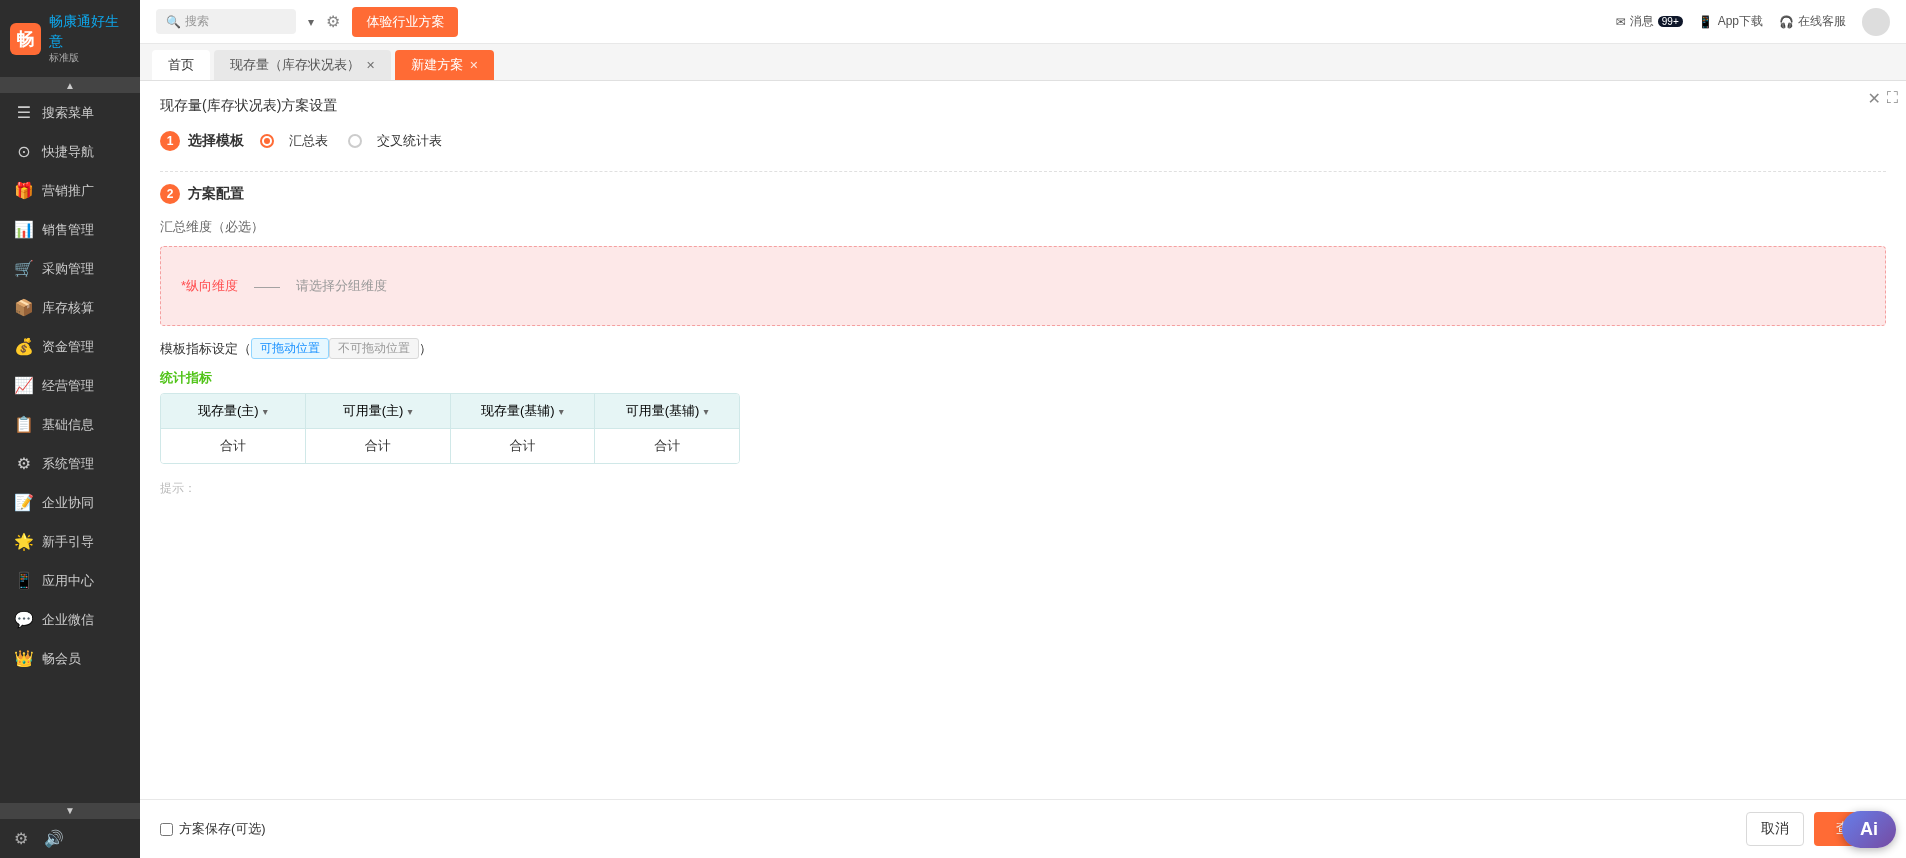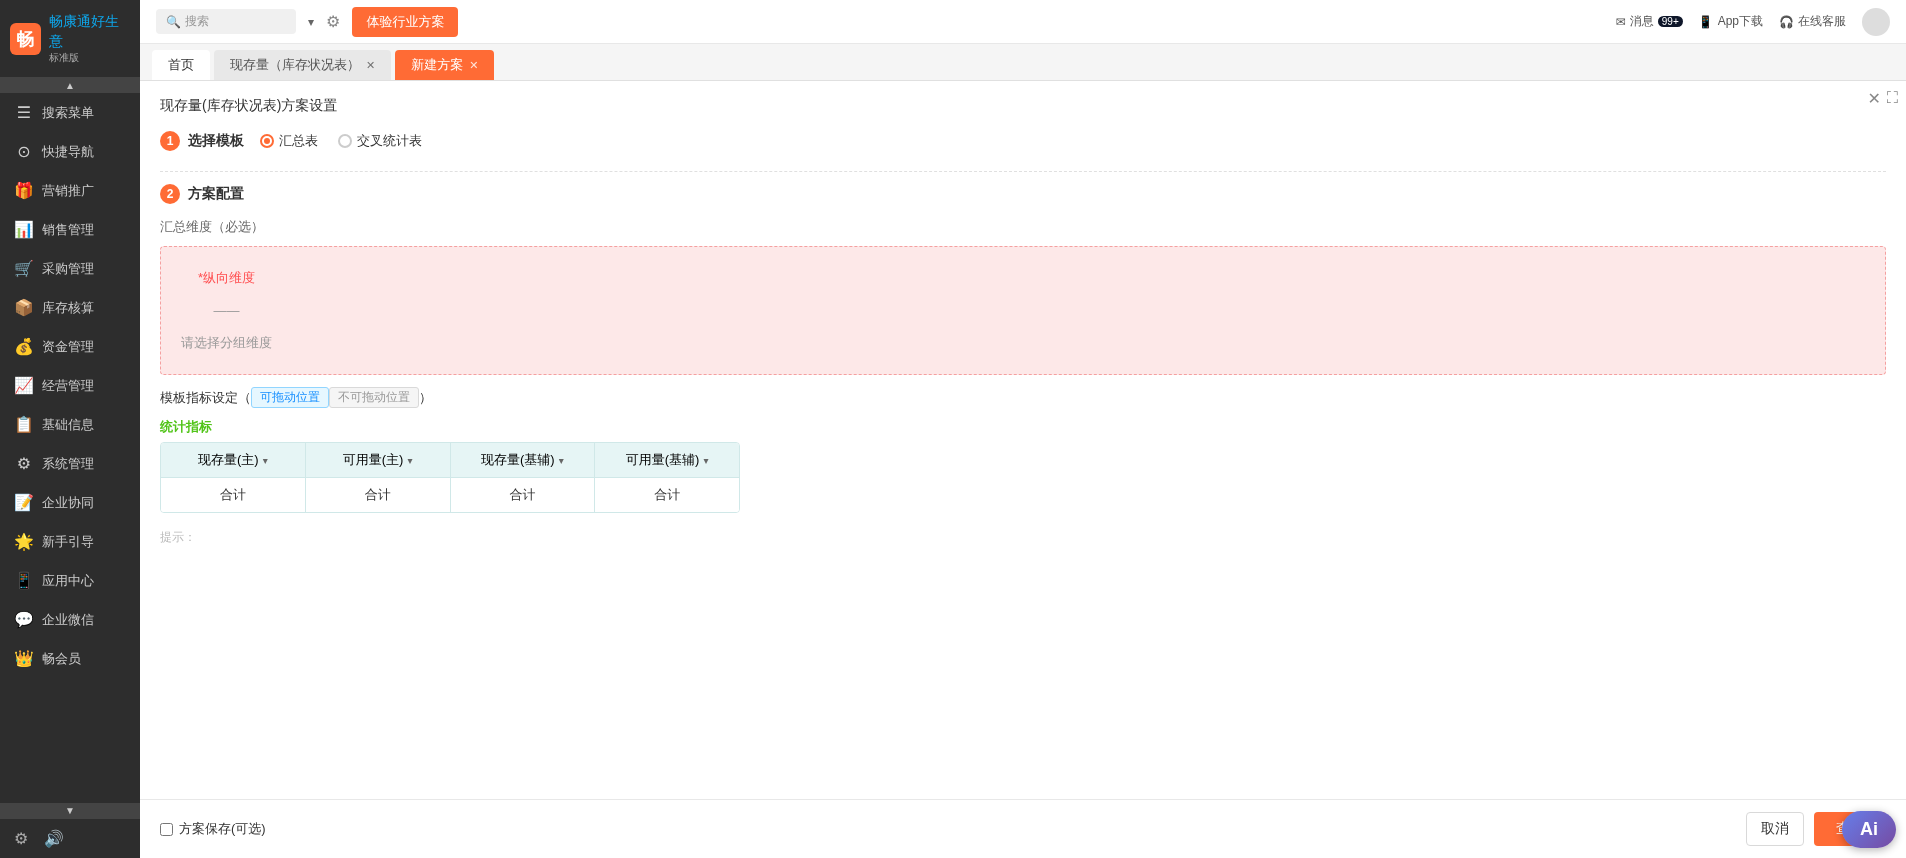--- a/index.html
+++ b/index.html
@@ -181,21 +181,21 @@
     .section-title { font-size: 14px; color: #333; font-weight: bold; }
 
     
     .radio-group {
       display: flex;
       align-items: center;
       gap: 20px;
       margin-left: 8px;
     }
     .radio-item {
-      display: flex; align-items: center; gap: 5px;
+      display: flex; align-items: center; gap: 15px;
       font-size: 13px; color: #333; cursor: pointer;
     }
     .radio-circle {
       width: 14px; height: 14px;
       border-radius: 50%;
       border: 2px solid #ccc;
       position: relative;
     }
     .radio-circle.checked {
       border-color: #ff6b35;
@@ -231,21 +231,20 @@
       min-height: 80px;
       display: flex;
       align-items: center;
     }
     .dim-placeholder {
       display: flex;
       align-items: center;
       gap: 16px;
       color: #333;
       font-size: 13px;
-      flex-direction: column;
     }
     .dim-placeholder-label { color: #ff4d4f; }
     .dim-placeholder-sep { color: #999; }
     .dim-placeholder-hint { color: #999; }
 
     
     .indicator-settings {
       display: flex;
       align-items: center;
       font-size: 13px;

